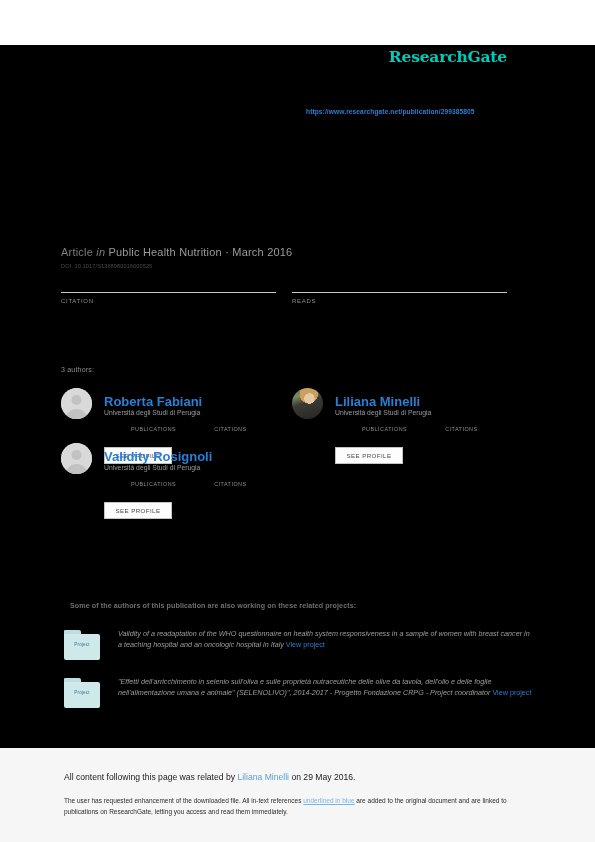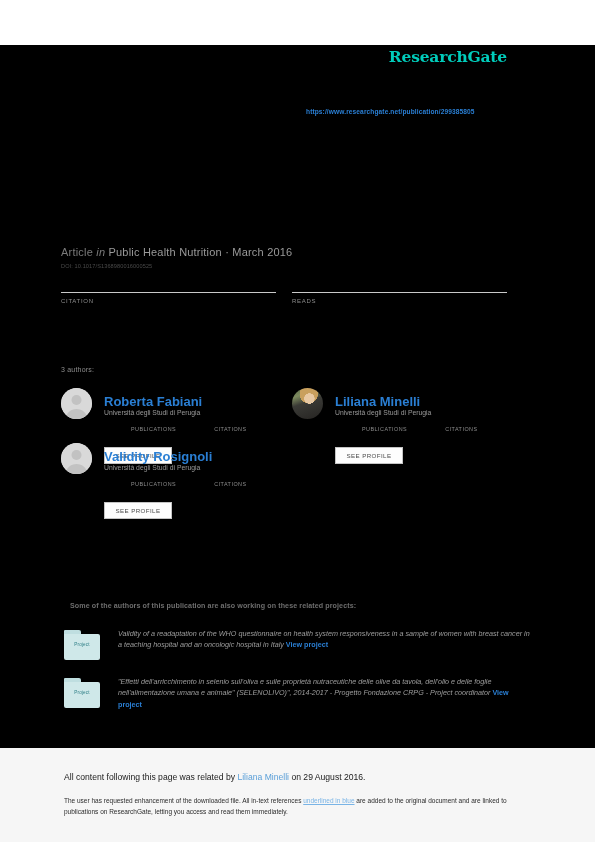--- a/index.html
+++ b/index.html
@@ -241,21 +241,21 @@
     position: absolute;
     left: 57px; top: 0;
     width: 415px;
     font-size: 7.2px;
     line-height: 1.58;
     color: #9d9d9d;
   }
   .project-text .ital { font-style: italic; margin-top: 44px; }
   .view-project {
     color: #2a7fd4;
-    font-weight: bold;
+    font-weight: normal;
     cursor: pointer;
   }
 
   
   .footer {
     position: absolute;
     left: 0; top: 748px;
     width: 595px; height: 94px;
     background: #f6f6f6;
   }
@@ -390,20 +390,20 @@
       <div class="folder-label">Project</div>
     </div>
     <div class="project-text">
       <span class="ital">"Effetti dell'arricchimento in selenio sull'oliva e sulle proprietà nutraceutiche delle olive da tavola, dell'olio e delle foglie nell'alimentazione umana e animale" (SELENOLIVO)", 2014-2017 - Progetto Fondazione CRPG - Project coordinator</span>
       <span class="view-project">View project</span>
     </div>
   </div>
 
   <div class="footer">
     <div class="footer-main">
-      <span>All content following this page was related by </span><span class="uploader">Liliana Minelli</span><span> on 29 August 2016.</span>
+      <span>All content following this page was related by </span><span class="uploader">Liliana Minelli</span><span> on 29 May 2016.</span>
     </div>
     <div class="footer-note">
       <span>The user has requested enhancement of the downloaded file. All in-text references </span><span class="blue-ul">underlined in blue</span><span> are added to the original document and are linked to publications on ResearchGate, letting you access and read them immediately.</span>
     </div>
   </div>
 
 </div>
 
 </body></html>

